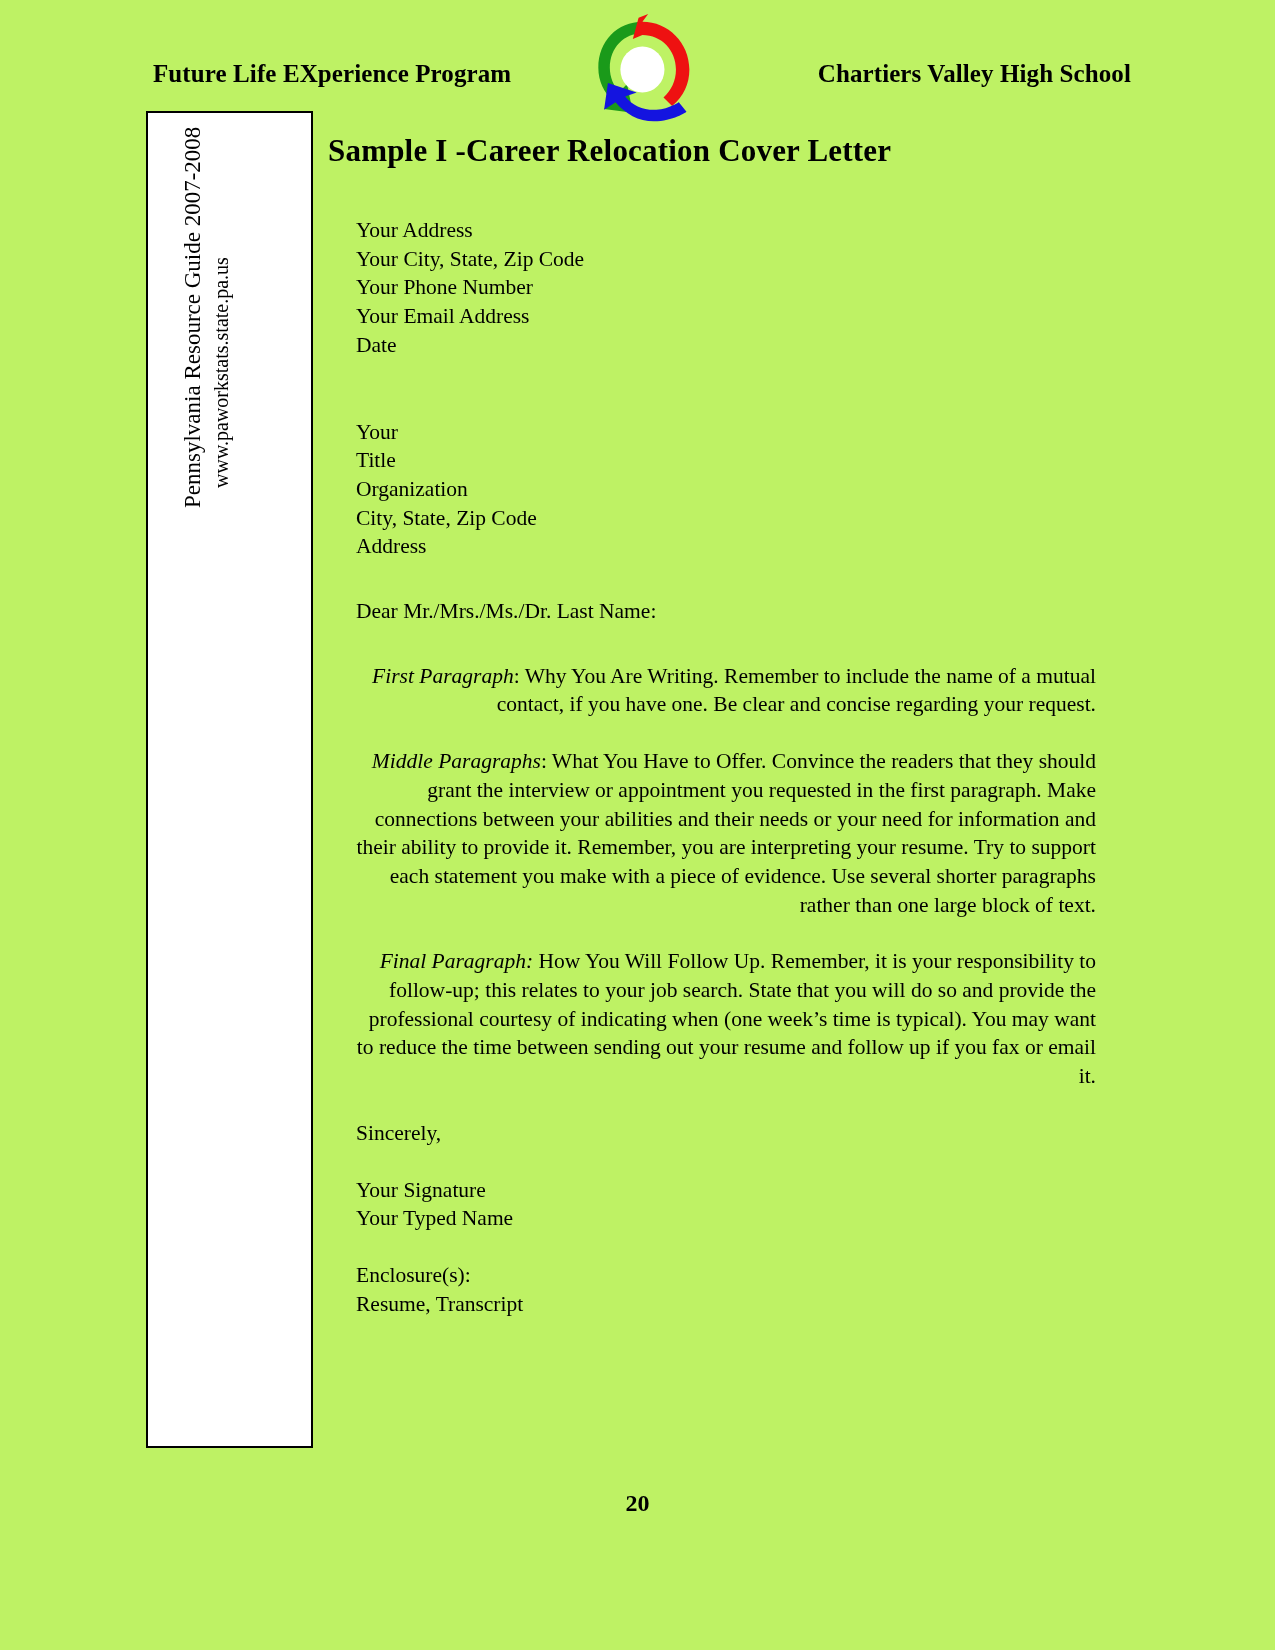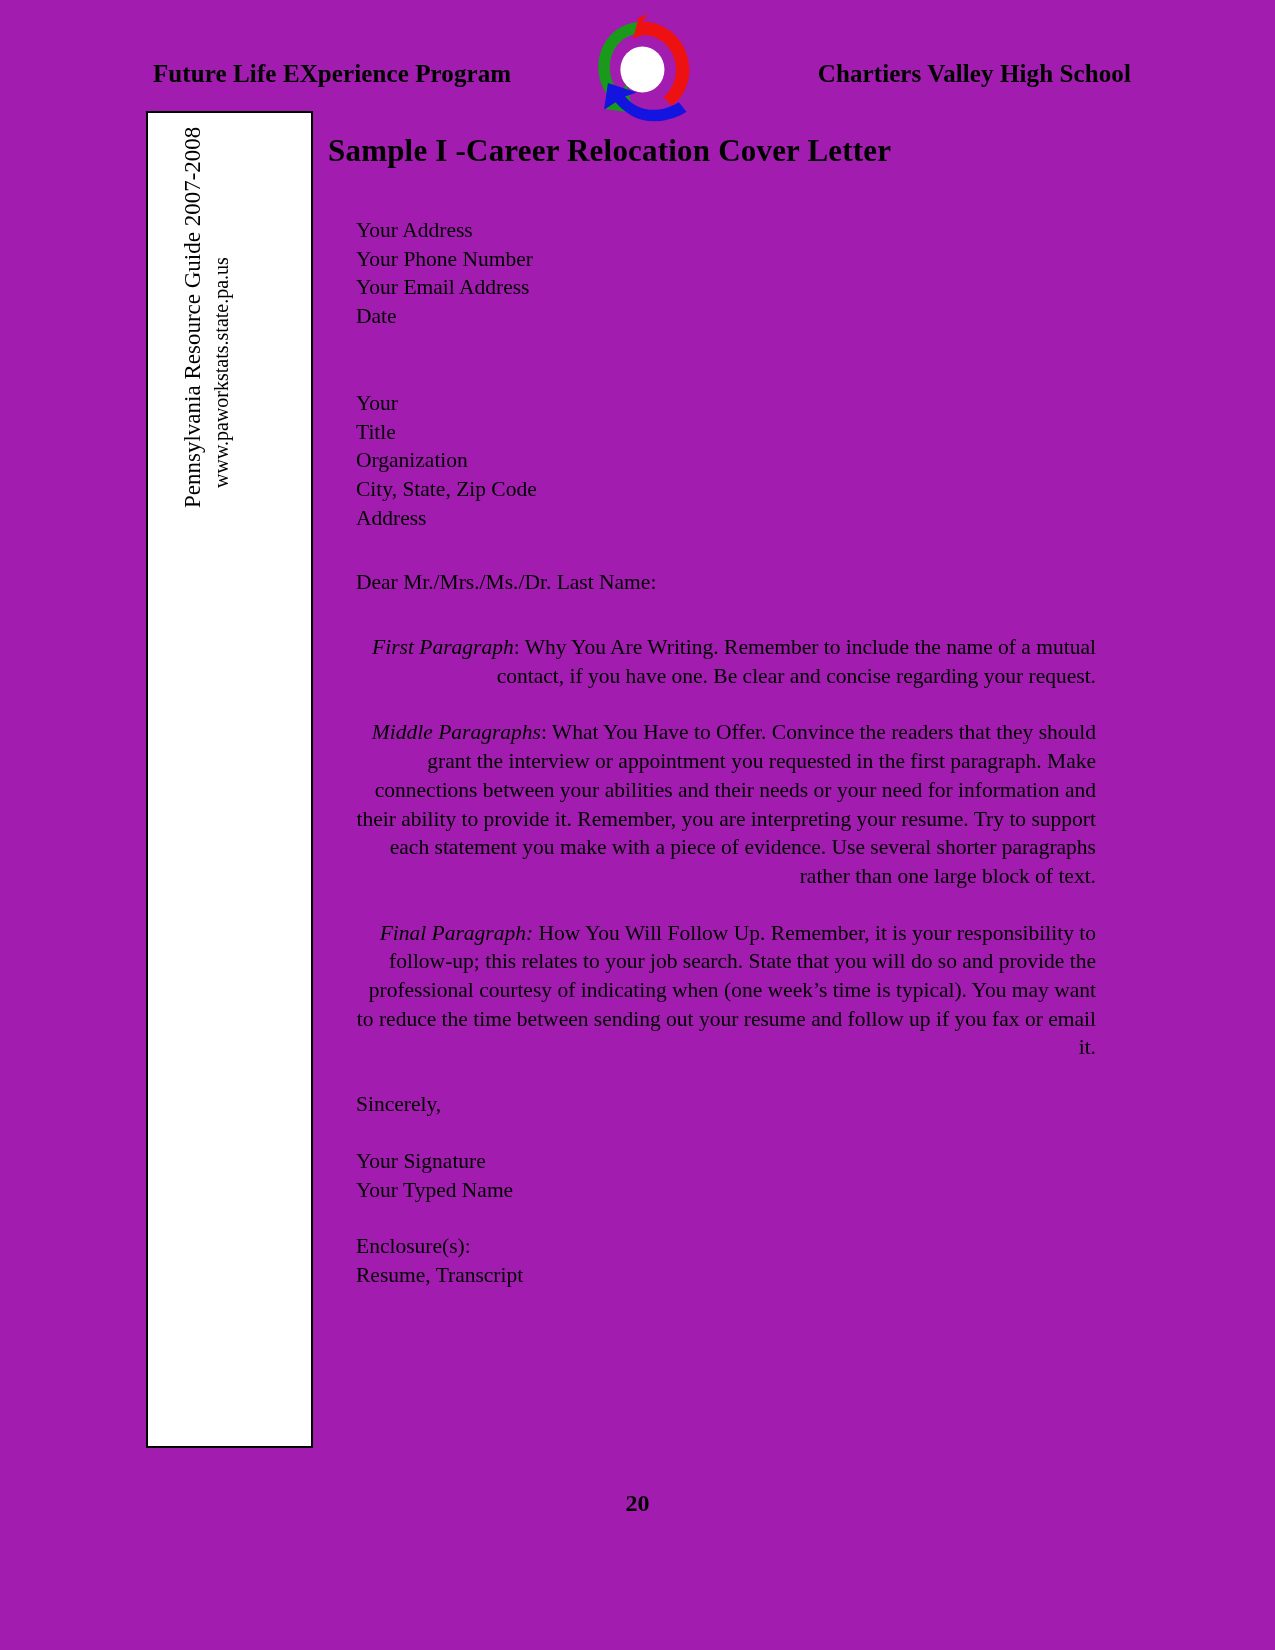--- a/index.html
+++ b/index.html
@@ -9,21 +9,21 @@
     background: #ffffff;
   }
   body {
     font-family: "Liberation Serif", "DejaVu Serif", serif;
     color: #000000;
   }
   .page {
     position: relative;
     width: 1275px;
     height: 1650px;
-    background: #a21caf;
+    background: #bef264;
     overflow: hidden;
     box-sizing: border-box;
   }
 
   
   .header {
     position: absolute;
     top: 44px;
     left: 145px;
     width: 990px;
@@ -155,20 +155,21 @@
       <span class="vtext vtext-url">www.paworkstats.state.pa.us</span>
     </div>
   </div>
 
   <div class="doc-title">Sample I -Career Relocation Cover Letter</div>
 
   <div class="letter">
 
     <div class="block">
       <span class="line">Your Address</span>
+      <span class="line">Your City, State, Zip Code</span>
       <span class="line">Your Phone Number</span>
       <span class="line">Your Email Address</span>
       <span class="line">Date</span>
     </div>
 
     <div class="gap-lg"></div>
 
     <div class="block">
       <span class="line">Your</span>
       <span class="line">Title</span>

